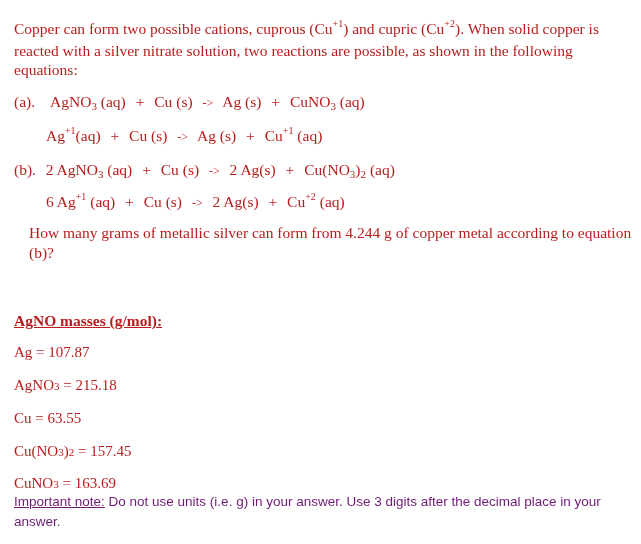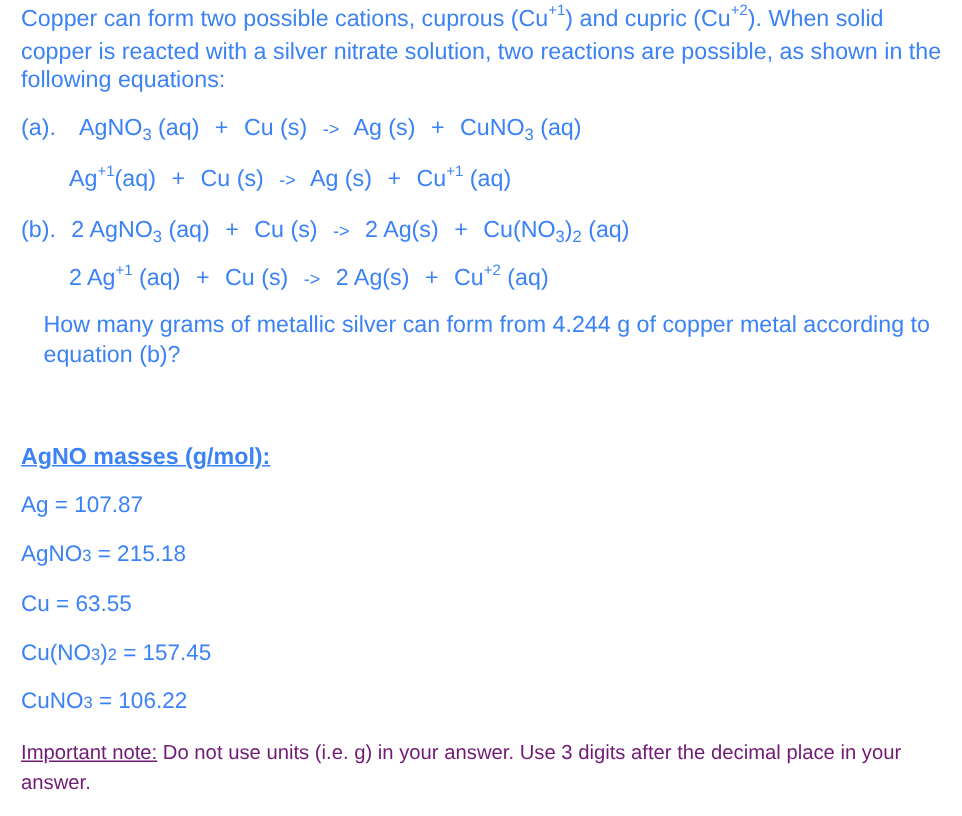--- a/index.html
+++ b/index.html
@@ -8,23 +8,24 @@
       background: #ffffff;
     }
     body {
       width: 641px;
       height: 544px;
       position: relative;
       overflow: hidden;
       color: #1a1a1a;
     }
     .serif {
-      font-family: Liberation Sans, sans-serif;
+      font-family: Liberation Serif, serif;
       font-size: 15.5px;
-      color: #3b82f6;
+      color: #b91c1c;
+      margin-top: 16px;
     }
     .sans {
       font-family: "Liberation Sans", "DejaVu Sans", sans-serif;
       font-size: 13.5px;
       color: #701a75;
     }
     .abs {
       position: absolute;
       white-space: nowrap;
     }
@@ -115,36 +116,36 @@
   <span>2 AgNO</span><sub>3</sub><span> (aq)</span><span class="sp"></span>
   <span>+</span><span class="sp"></span>
   <span>Cu (s)</span><span class="sp"></span>
   <span style="font-size:12px;">-&gt;</span><span class="sp"></span>
   <span>2 Ag(s)</span><span class="sp"></span>
   <span>+</span><span class="sp"></span>
   <span>Cu(NO</span><sub>3</sub><span>)</span><sub>2</sub><span> (aq)</span>
 </div>
 
 <div class="eq serif" style="left:46px; top:176px;">
-  <span>2 Ag</span><sup>+1</sup><span> (aq)</span><span class="sp"></span>
+  <span>6 Ag</span><sup>+1</sup><span> (aq)</span><span class="sp"></span>
   <span>+</span><span class="sp"></span>
   <span>Cu (s)</span><span class="sp"></span>
   <span style="font-size:12px;">-&gt;</span><span class="sp"></span>
   <span>2 Ag(s)</span><span class="sp"></span>
   <span>+</span><span class="sp"></span>
   <span>Cu</span><sup>+2</sup><span> (aq)</span>
 </div>
 
 <div class="question serif">How many grams of metallic silver can form from 4.244 g of copper metal according to equation (b)?</div>
 
 <div class="abs serif molar-heading" style="left:14px; top:296px;">AgNO masses (g/mol):</div>
 
 <div class="mm abs serif" style="top:328px;"><span>Ag</span><span> = 107.87</span></div>
 
 <div class="mm abs serif" style="top:361px;"><span>AgNO</span><span class="sm">3</span><span> = 215.18</span></div>
 
 <div class="mm abs serif" style="top:394px;"><span>Cu</span><span> = 63.55</span></div>
 
 <div class="mm abs serif" style="top:427px;"><span>Cu(NO</span><span class="sm">3</span><span>)</span><span class="sm">2</span><span> = 157.45</span></div>
 
-<div class="mm abs serif" style="top:459px;"><span>CuNO</span><span class="sm">3</span><span> = 106.22</span></div>
+<div class="mm abs serif" style="top:459px;"><span>CuNO</span><span class="sm">3</span><span> = 163.69</span></div>
 
 <div class="note sans"><span class="note-label">Important note:</span><span> Do not use units (i.e. g) in your answer. Use 3 digits after the decimal place in your answer.</span></div>
 
 </body></html>

